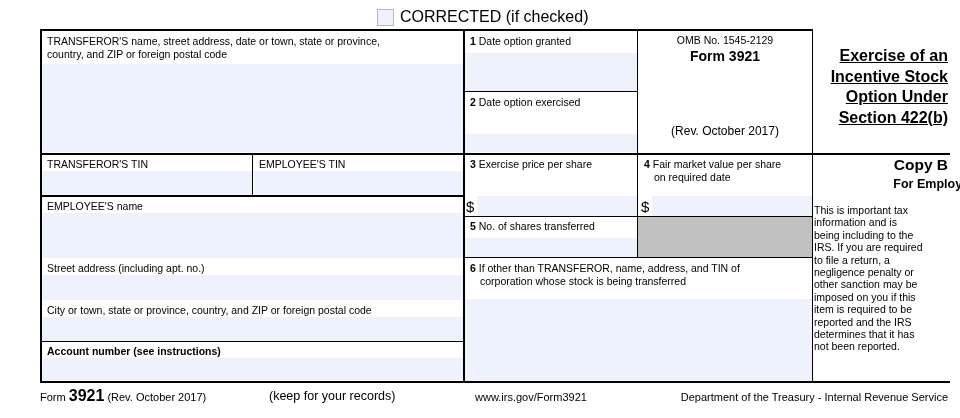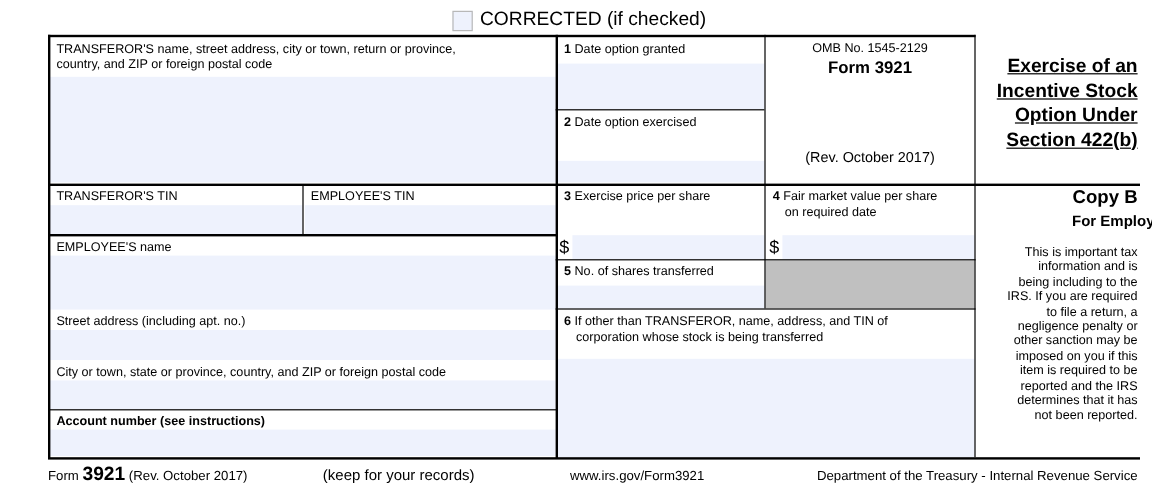--- a/index.html
+++ b/index.html
@@ -41,21 +41,21 @@
 <div class="vline" style="left:812px; top:29px; height:352px;"></div>
 <div class="hline" style="left:463px; top:91px; width:174px;"></div>
 <div class="hline thick" style="left:40px; top:153px; width:910px;"></div>
 <div class="vline" style="left:252px; top:154px; height:42px;"></div>
 <div class="hline thick" style="left:40px; top:195px; width:424px;"></div>
 <div class="hline" style="left:463px; top:216px; width:350px;"></div>
 <div class="hline" style="left:463px; top:257px; width:350px;"></div>
 <div class="hline" style="left:40px; top:341px; width:424px;"></div>
 <div class="hline thick" style="left:40px; top:381px; width:910px;"></div>
 
-<div class="abs lbl" style="left:47px; top:35px;">TRANSFEROR'S name, street address, city or town, return or province,</div>
+<div class="abs lbl" style="left:47px; top:35px;">TRANSFEROR'S name, street address, date or town, state or province,</div>
 <div class="abs lbl" style="left:47px; top:48px;">country, and ZIP or foreign postal code</div>
 <div class="abs lbl" style="left:47px; top:158px;">TRANSFEROR'S TIN</div>
 <div class="abs lbl" style="left:259px; top:158px;">EMPLOYEE'S TIN</div>
 <div class="abs lbl" style="left:47px; top:200px;">EMPLOYEE'S name</div>
 <div class="abs lbl" style="left:47px; top:262px;">Street address (including apt. no.)</div>
 <div class="abs lbl" style="left:47px; top:304px;">City or town, state or province, country, and ZIP or foreign postal code</div>
 <div class="abs lbl" style="left:47px; top:345px;font-weight:bold;">Account number (see instructions)</div>
 
 <div class="abs lbl" style="left:470px; top:35px;">
   <span class="num">1</span>
@@ -91,21 +91,21 @@
 <div class="abs" style="left:638px; top:124px; width:174px; text-align:center; font-size:12px;">(Rev. October 2017)</div>
 <div class="abs" style="left:800px; top:46px; width:148px; text-align:right; font-size:16px; font-weight:bold; line-height:20.5px;text-decoration:underline;">
   <div>Exercise of an</div>
   <div>Incentive Stock</div>
   <div>Option Under</div>
   <div>Section 422(b)</div>
 </div>
 
 <div class="abs" style="left:814px; top:156px; width:134px; text-align:right; font-size:15.5px; font-weight:bold;">Copy B</div>
 <div class="abs" style="left:814px; top:177px; width:134px; text-align:right; font-size:12.5px; font-weight:bold;margin-left:28px;">For Employee</div>
-<div class="abs" style="left:814px; top:204px; width:134px; text-align:right; font-size:10.5px; line-height:12.4px;">
+<div class="abs" style="left:814px; top:204px; width:134px; text-align:left; font-size:10.5px; line-height:12.4px;">
   <div>This is important tax</div>
   <div>information and is</div>
   <div>being including to the</div>
   <div>IRS. If you are required</div>
   <div>to file a return, a</div>
   <div>negligence penalty or</div>
   <div>other sanction may be</div>
   <div>imposed on you if this</div>
   <div>item is required to be</div>
   <div>reported and the IRS</div>

